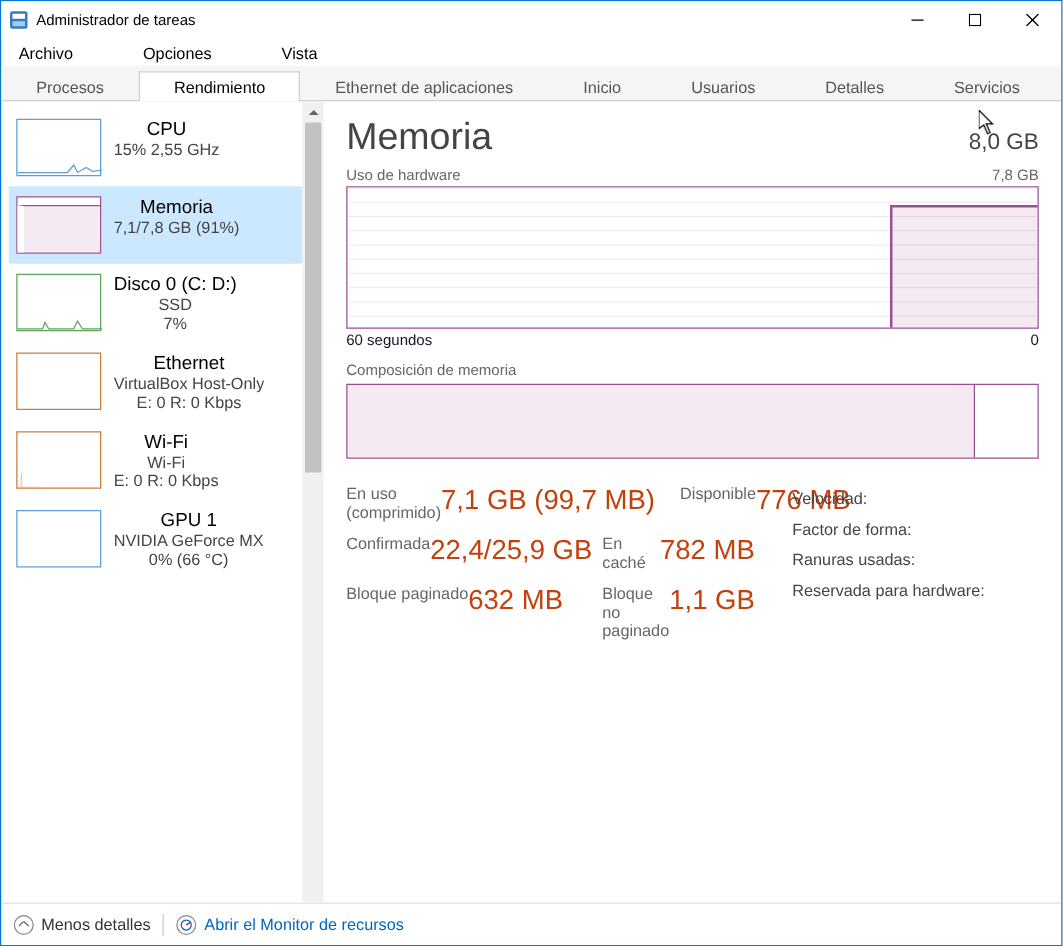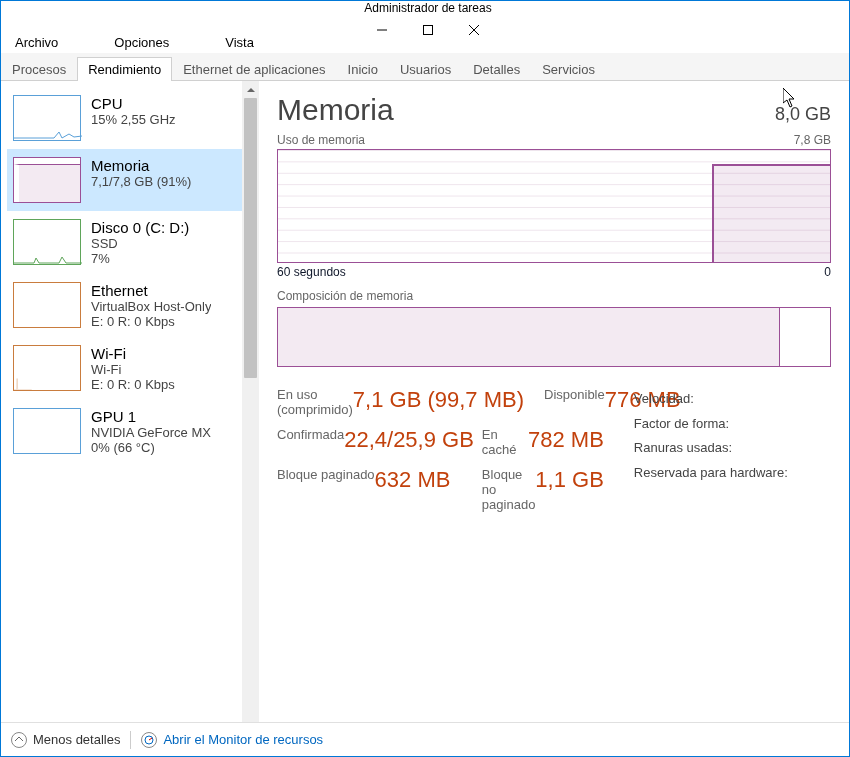--- a/index.html
+++ b/index.html
@@ -1,34 +1,34 @@
 <!DOCTYPE html>
 <html><head>
 <meta charset="utf-8">
 <style>
 * { box-sizing: border-box; margin: 0; padding: 0; font-family: 'Segoe UI', Tahoma, sans-serif; }
 body { width: 850px; height: 757px; background: #fff; border: 1px solid #0078d7; display: flex; flex-direction: column; overflow: hidden; }
-.titlebar { height: 30px; background: #fff; display: flex; align-items: center; padding-left: 6px; flex-direction: column; }
+.titlebar { height: 30px; background: #fff; display: flex; align-items: center; padding-left: 6px; }
 .titlebar-icon { width: 16px; height: 16px; margin-right: 6px; }
 .titlebar-text { font-size: 12px; color: #000; flex: 1; }
 .win-btns { display: flex; }
 .win-btn { width: 46px; height: 30px; display: flex; align-items: center; justify-content: center; color: #000; }
 .win-btn svg { width: 10px; height: 10px; }
 .menubar { height: 22px; display: flex; align-items: center; padding: 0 6px; font-size: 13px; color: #000; gap: 40px; }
 .menubar span { padding: 2px 8px; }
 .tabbar { height: 28px; display: flex; align-items: flex-end; border-bottom: 1px solid #d0d0d0; background: #f5f5f5; }
-.tab { padding: 4px 10px; font-size: 13px; color: #555; border: 1px solid transparent; border-bottom: none; position: relative; top: 1px; }
+.tab { padding: 4px 27px; font-size: 13px; color: #555; border: 1px solid transparent; border-bottom: none; position: relative; top: 1px; }
 .tab.active { background: #fff; border-color: #d0d0d0; color: #000; }
 .content { flex: 1; display: flex; overflow: hidden; }
 .sidebar { width: 258px; display: flex; overflow: hidden; }
 .side-list { flex: 1; overflow-y: auto; padding: 6px 0 6px 6px; }
 .side-scroll { width: 17px; background: #f0f0f0; position: relative; }
 .side-scroll-up, .side-scroll-dn { height: 17px; display:flex; align-items:center; justify-content:center; }
 .side-scroll-thumb { position:absolute; top:17px; left:2px; right:2px; height: 280px; background:#c2c2c2; border-radius:1px; }
-.side-item { display: flex; padding: 8px 6px; gap: 10px; cursor: default; }
+.side-item { display: flex; padding: 8px 6px; gap: 10px; cursor: default; text-align: center; }
 .side-item.selected { background: #cce8ff; }
 .thumb { width: 68px; height: 46px; border: 1px solid; flex-shrink: 0; background: #fff; position: relative; }
 .thumb.cpu { border-color: #5aa0d8; }
 .thumb.mem { border-color: #9b4f96; }
 .thumb.disk { border-color: #5fa55a; }
 .thumb.eth { border-color: #c97c3e; }
 .thumb.wifi { border-color: #c97c3e; }
 .thumb.gpu { border-color: #5aa0d8; }
 .thumb.mem::after { content:''; position:absolute; left:0; right:0; bottom:0; top:6px; background: rgba(155,79,150,0.12); border-top:1px solid #9b4f96; border-left:5px solid #fff; }
 .thumb.cpu .spark, .thumb.disk .spark, .thumb.wifi .spark, .thumb.gpu .spark { position:absolute; left:0; right:0; bottom:0; height:12px; }
@@ -181,21 +181,21 @@
       <div class="side-scroll-thumb"></div>
     </div>
   </div>
 
   <div class="main">
     <div class="main-head">
       <div class="main-title">Memoria</div>
       <div class="main-right">8,0 GB</div>
     </div>
     <div class="chart-head">
-      <span>Uso de memoria</span>
+      <span>Uso de hardware</span>
       <span>7,8 GB</span>
     </div>
     <div class="chart">
       <div class="chart-grid"></div>
       <div class="chart-fill"></div>
     </div>
     <div class="chart-foot">
       <span>60 segundos</span>
       <span>0</span>
     </div>

